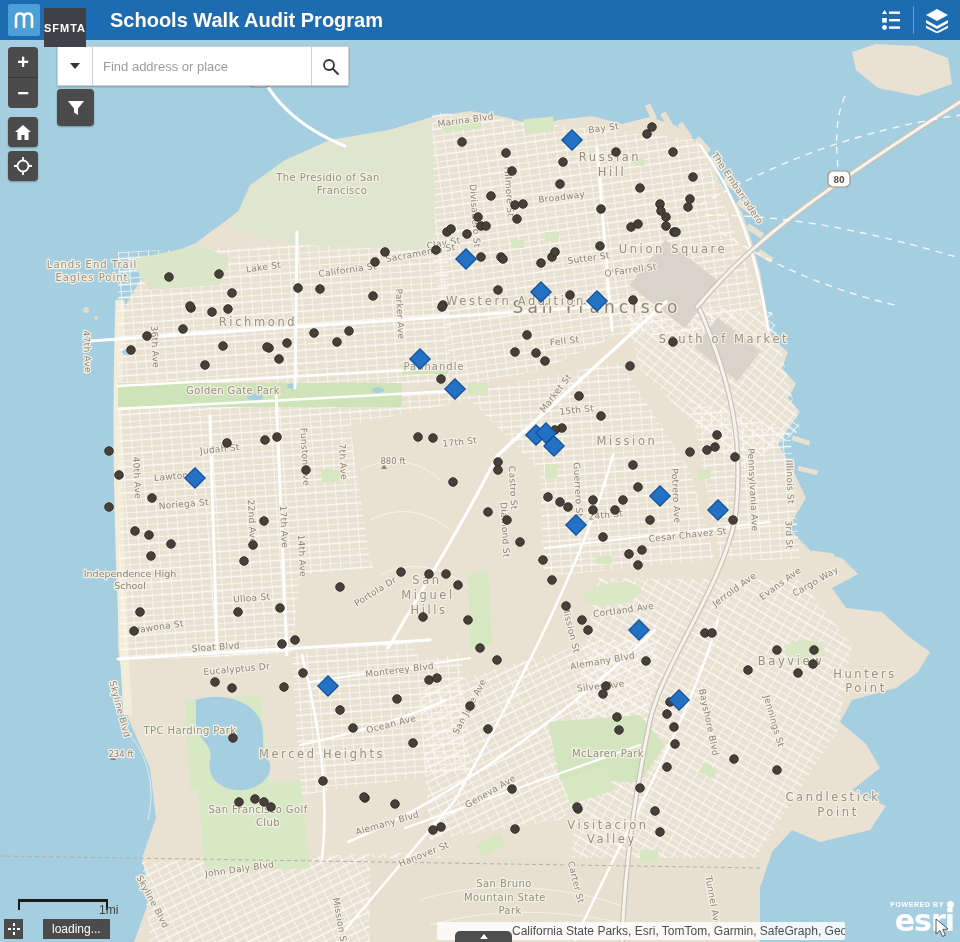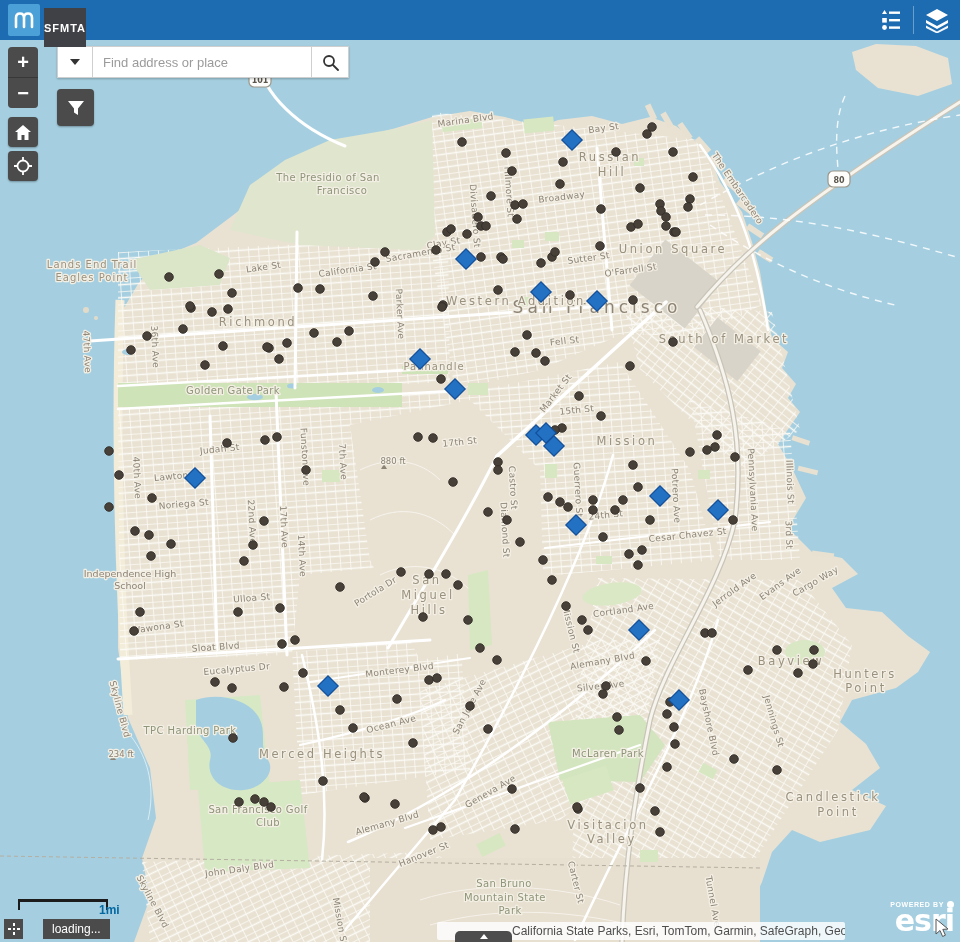--- a/index.html
+++ b/index.html
@@ -29,29 +29,29 @@
   .audit-diamond{fill:#2271c3;stroke:#13509b;stroke-width:1.2;}
   
   .ctl{position:absolute;z-index:20;}
   .darkbtn{background:#4b4b4b;color:#fff;display:flex;align-items:center;justify-content:center;cursor:pointer;box-shadow:0 1px 2px rgba(0,0,0,.3);}
   .zoomstack{left:8px;top:47px;width:30px;border-radius:4px;overflow:hidden;}
   .zoombtn{width:30px;height:30px;font-size:20px;font-weight:bold;line-height:28px;}
   .zoomsep{height:1px;background:#3a3a3a;}
   .homebtn{left:8px;top:117px;width:30px;height:30px;border-radius:4px;}
   .locbtn{left:8px;top:151px;width:30px;height:30px;border-radius:4px;}
   .filterbtn{left:57px;top:89px;width:37px;height:37px;border-radius:4px;}
-  .searchbar{left:57px;top:46px;display:flex;height:32px;box-shadow:0 1px 2px rgba(0,0,0,.25);}
+  .searchbar{left:57px;top:46px;display:flex;height:40px;box-shadow:0 1px 2px rgba(0,0,0,.25);}
   .dd-btn{width:34px;background:#fff;border:1px solid #cfcfcf;display:flex;align-items:center;justify-content:center;cursor:pointer;}
   .caret{width:0;height:0;border-left:5px solid transparent;border-right:5px solid transparent;border-top:6px solid #333;}
   .search-input{width:198px;border:1px solid #cfcfcf;border-left:none;border-right:none;padding:0 10px;font-size:13px;color:#333;outline:none;font-family:"Liberation Sans",sans-serif;}
   .search-input::placeholder{color:#9b9b9b;}
   .search-btn{width:36px;background:#fff;border:1px solid #cfcfcf;display:flex;align-items:center;justify-content:center;cursor:pointer;}
   
   .scalebar{position:absolute;left:18px;top:899px;width:86px;height:8px;border-top:3px solid #1c1c1c;border-left:2px solid #1c1c1c;border-right:2px solid #1c1c1c;z-index:20;}
-  .scalelabel{position:absolute;left:99px;top:903px;font-size:12px;font-weight:bold;color:#0369a1;z-index:20;}
+  .scalelabel{position:absolute;left:99px;top:903px;font-size:12px;font-weight:normal;color:#404040;z-index:20;}
   .loadingwrap{position:absolute;left:4px;top:919px;display:flex;gap:20px;z-index:20;align-items:stretch;}
   .loadicon{width:19px;height:20px;background:#4b4b4b;display:flex;align-items:center;justify-content:center;}
   .loadtext{background:#4b4b4b;color:#fff;font-size:12px;display:flex;align-items:center;padding:0 9px;}
   .attrib{position:absolute;left:437px;top:922px;width:408px;height:18px;background:rgba(255,255,255,.82);color:#4e4e4e;font-size:12px;line-height:18px;padding-left:75px;white-space:nowrap;overflow:hidden;z-index:18;box-sizing:border-box;border-radius:2px;}
   .attrib-tab{position:absolute;left:455px;top:931px;width:57px;height:11px;background:#4d4d4d;border-radius:5px 5px 0 0;z-index:19;display:flex;align-items:flex-start;justify-content:center;cursor:pointer;}
   .attrib-tab .tri{width:0;height:0;border-left:4px solid transparent;border-right:4px solid transparent;border-bottom:5px solid #fff;margin-top:3px;}
   .esri{position:absolute;right:6px;top:901px;z-index:20;color:#fff;text-align:right;}
   .poweredby{font-size:7px;font-weight:bold;letter-spacing:.6px;display:flex;align-items:center;justify-content:flex-end;gap:3px;}
   .globe-dot{width:7px;height:7px;border-radius:50%;background:#fff;display:inline-block;}
   .esri-word{font-size:30px;font-weight:bold;letter-spacing:-1px;line-height:26px;font-family:"DejaVu Sans",sans-serif;}
@@ -539,20 +539,21 @@
   </svg>
   </div>
 
   <div class="hdr">
     <div class="muni-logo">
       <svg width="24" height="24" viewBox="0 0 24 24">
         <path d="M4 19 V10 q0-4.5 4-4.5 t4 4.5 v9 M12 10 q0-4.5 4-4.5 t4 4.5 v9" fill="none" stroke="#fff" stroke-width="2.6" stroke-linecap="round"></path>
       </svg>
     </div>
     <div class="sfmta-box">SFMTA</div>
+    <div class="hdr-title">Schools Walk Audit Program</div>
     <div class="hdr-right">
       <div class="hdr-iconbtn">
         <svg width="22" height="22" viewBox="0 0 22 22">
           <path d="M3 5 l2.5-4 2.5 4 z" fill="#fff"></path>
           <rect x="3.2" y="9" width="4.6" height="4.6" fill="#fff"></rect>
           <circle cx="5.5" cy="18.5" r="2.4" fill="#fff"></circle>
           <rect x="10" y="2.5" width="11" height="2.4" fill="#fff"></rect>
           <rect x="10" y="10" width="11" height="2.4" fill="#fff"></rect>
           <rect x="10" y="17.4" width="11" height="2.4" fill="#fff"></rect>
         </svg>

